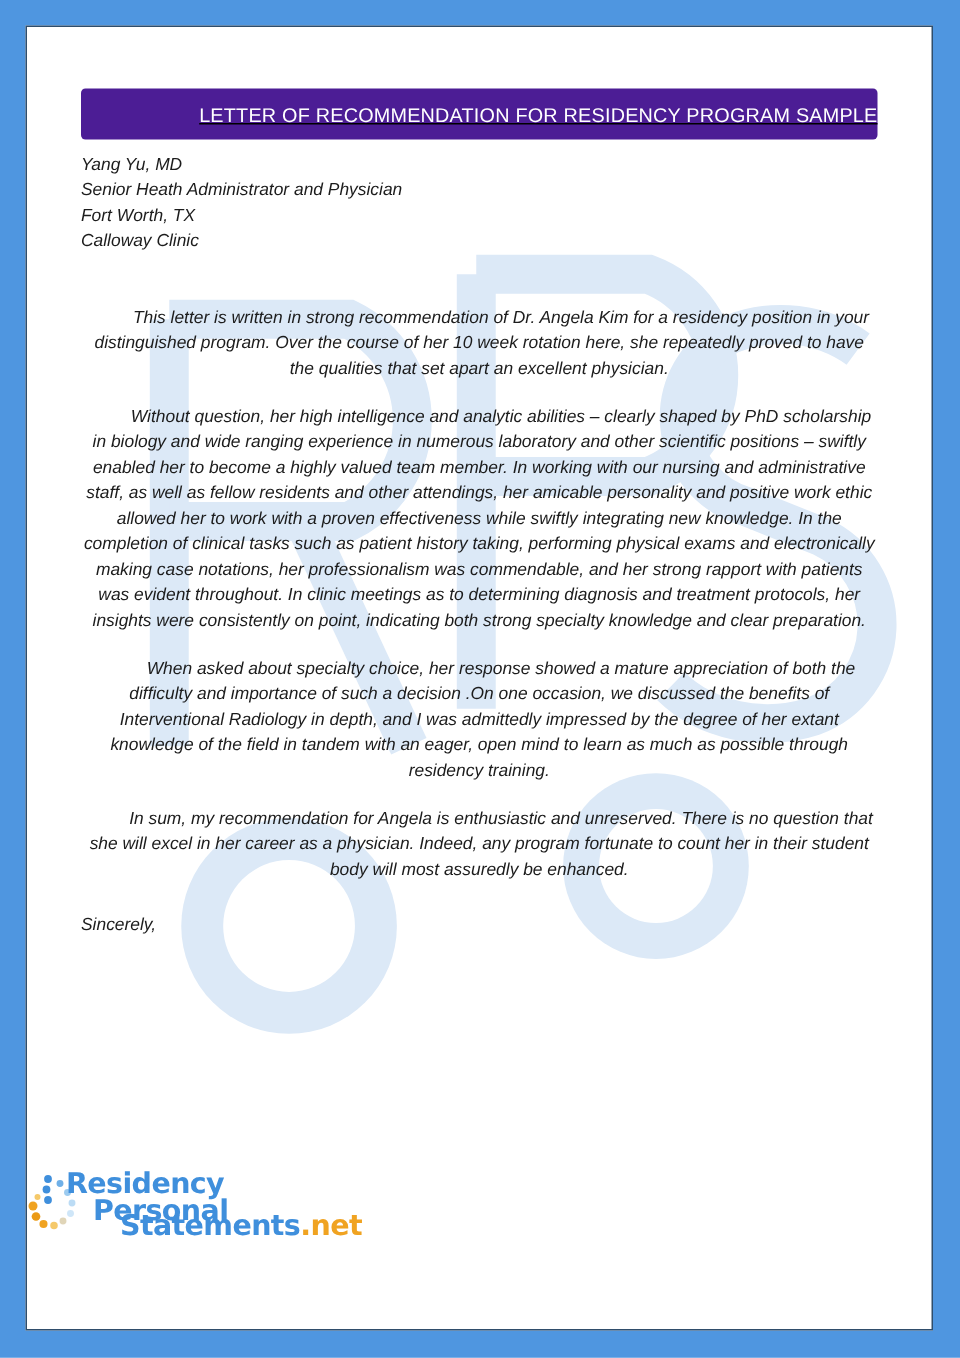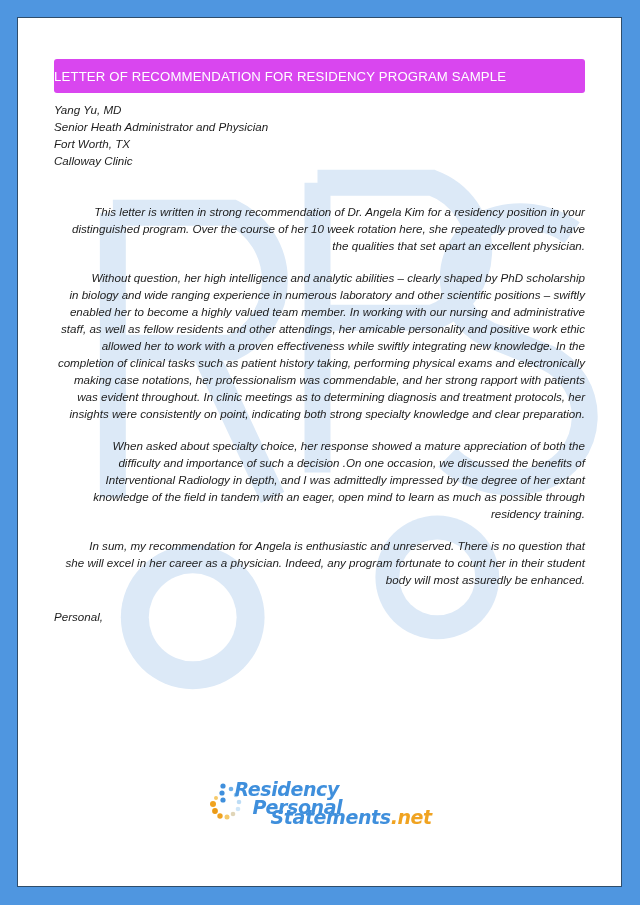--- a/index.html
+++ b/index.html
@@ -50,26 +50,27 @@
   
   .content {
     position: relative;
     z-index: 2;
     padding: 0 36px;
   }
 
   
   .banner {
     margin: 41px 0 0 0;
-    background: #d946ef;
+    background: #4c1d95;
     border-radius: 3px;
     height: 34px;
     display: flex;
     align-items: center;
-    justify-content: flex-start;
+    justify-content: flex-end;
+    text-decoration: underline;
   }
   .banner-text {
     color: #ffffff;
     font-size: 13.2px;
     letter-spacing: 0.15px;
     font-weight: 400;
     white-space: nowrap;
   }
 
   
@@ -82,40 +83,39 @@
   }
   .addr-line {
     font-style: italic;
     white-space: nowrap;
   }
   .block-gap {
     height: 17px;
   }
   .para {
     margin: 0 0 15px 0;
-    text-align: right;
+    text-align: center;
     text-indent: 29px;
   }
   .para.last-body {
     margin-bottom: 20px;
   }
   .sign-line {
     white-space: nowrap;
   }
 
   
   .logo-wrap {
     position: absolute;
     left: 0;
     right: 0;
     bottom: 56px;
     display: flex;
-    justify-content: center;
+    justify-content: flex-start;
     z-index: 2;
-    font-style: italic;
   }
   .logo {
     position: relative;
     width: 222px;
     height: 52px;
   }
   .logo-text {
     position: absolute;
     font-weight: bold;
     font-family: "DejaVu Sans", sans-serif;
@@ -192,21 +192,21 @@
 
 
         <div class="block-gap"></div>
 
         <p class="para">This letter is written in strong recommendation of Dr. Angela Kim for a residency position in your distinguished program.  Over the course of her 10 week rotation here, she repeatedly proved to have the qualities that set apart an excellent physician.</p>
         <p class="para">Without question, her high intelligence and analytic abilities – clearly shaped by PhD scholarship in biology and wide ranging experience in numerous laboratory and other scientific positions – swiftly enabled her to become a highly valued team member. In working with our nursing and administrative staff, as well as fellow residents and other attendings, her amicable personality and positive work ethic allowed her to work with a proven effectiveness while swiftly integrating new knowledge. In the completion of clinical tasks such as patient history taking, performing physical exams and electronically making case notations, her professionalism was commendable, and her strong rapport with patients was evident throughout. In clinic meetings as to determining diagnosis and treatment protocols, her insights were consistently on point, indicating both strong specialty knowledge and clear preparation.</p>
         <p class="para">When asked about specialty choice, her response showed a mature appreciation of both the difficulty and importance of such a decision .On one occasion, we discussed the benefits of Interventional Radiology in depth, and I was admittedly impressed by the degree of her extant knowledge of the field in tandem with an eager, open mind to learn as much as possible through residency training.</p>
         <p class="para last-body">In sum, my recommendation for Angela is enthusiastic and unreserved. There is no question that she will excel in her career as a physician. Indeed, any program fortunate to count her in their student body will most assuredly be enhanced.</p>
 
         <div>
-          <div class="sign-line">Personal,</div>
+          <div class="sign-line">Sincerely,</div>
         </div>
 
       </div>
     </div>
 
     <div class="logo-wrap">
       <div class="logo">
 
         <svg width="60" height="50" viewBox="0 0 60 50" style="position:absolute;left:0;top:2px;" aria-hidden="true">
           <circle cx="14" cy="6" r="2.6" fill="#3f8fdc"></circle>

